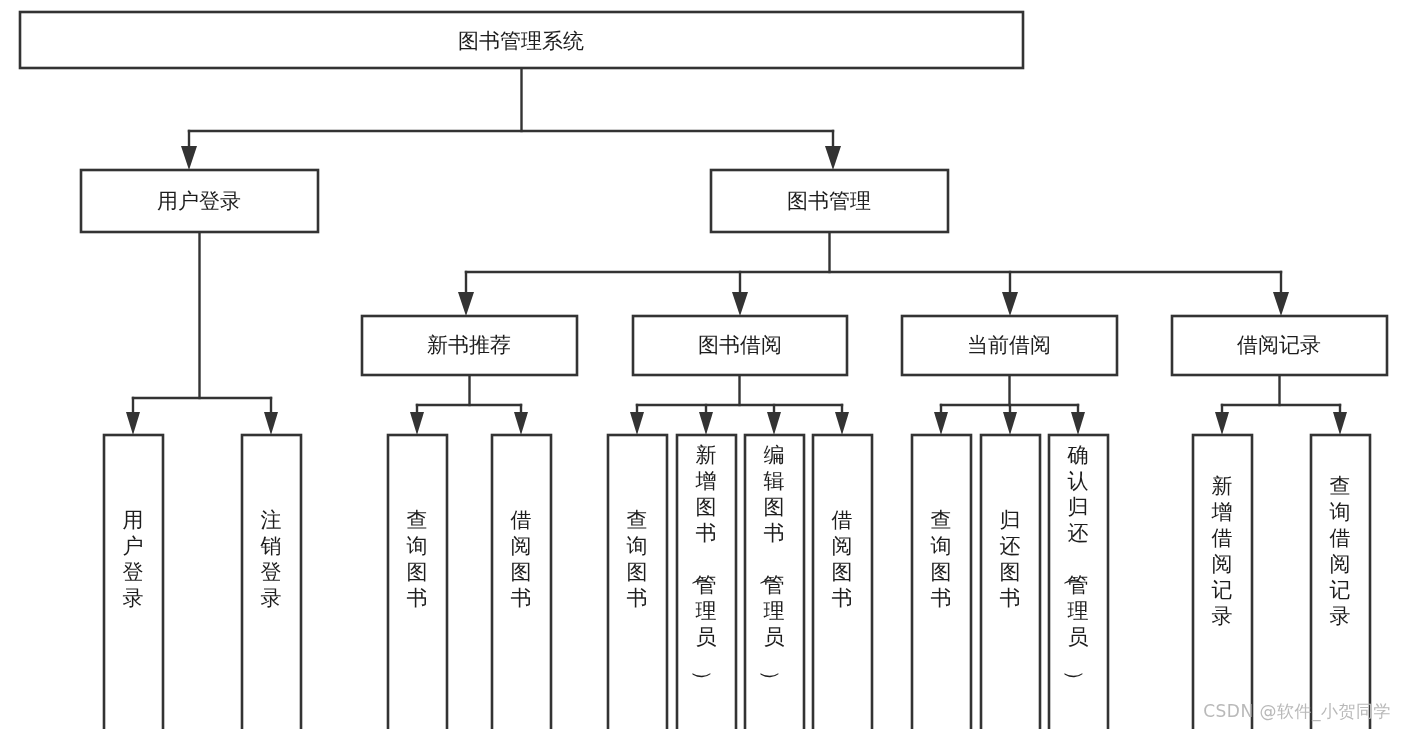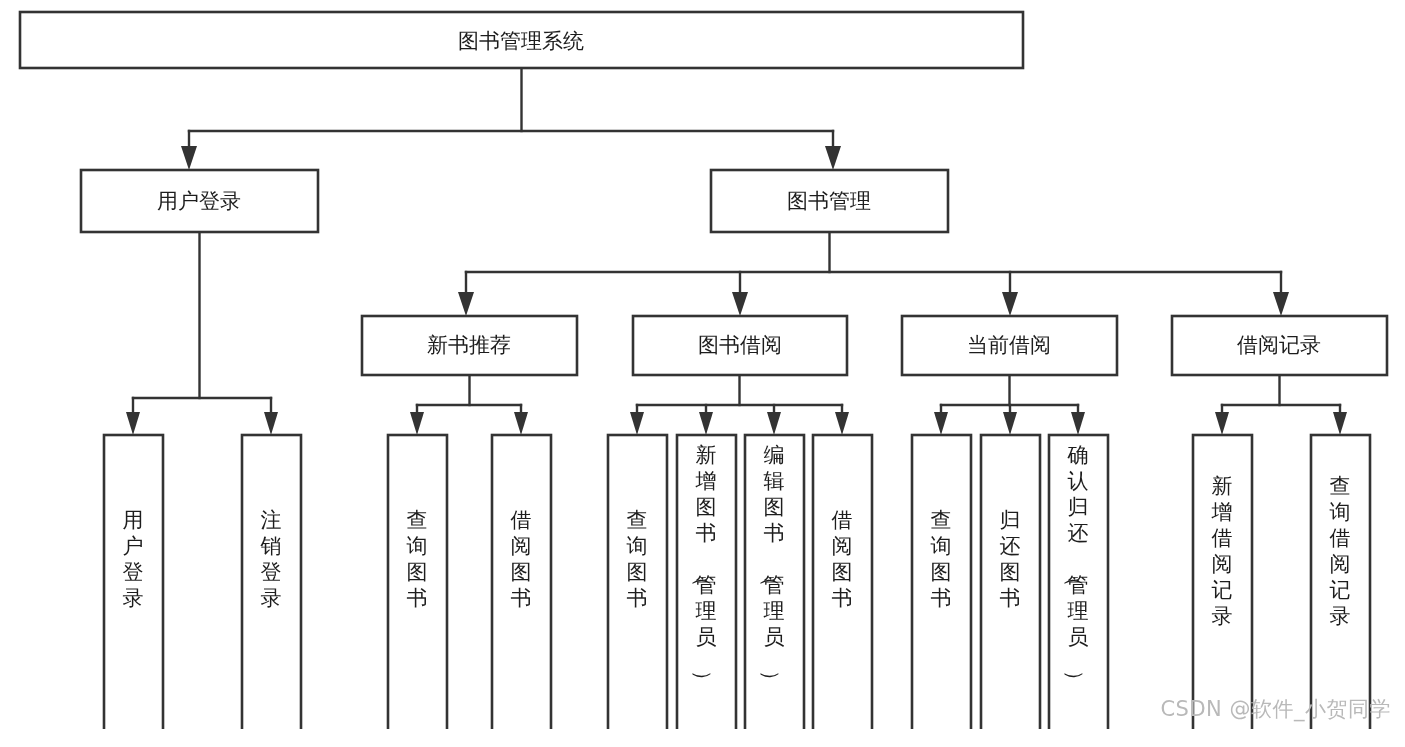--- a/index.html
+++ b/index.html
@@ -51,21 +51,21 @@
     font-family: "DejaVu Sans", "Liberation Sans", sans-serif;
     font-size: 21px;
     fill: #1d1d1d;
     text-anchor: middle;
   }
   .watermark {
     position: absolute;
     right: 14px;
     bottom: 6px;
     font-family: "DejaVu Sans", "Liberation Sans", sans-serif;
-    font-size: 21px;
+    font-size: 17px;
     color: #b9b9b9;
     letter-spacing: 0.5px;
     white-space: nowrap;
     user-select: none;
   }
 </style>
 </head>
 <body>
 
 <div id="diagram-root">

